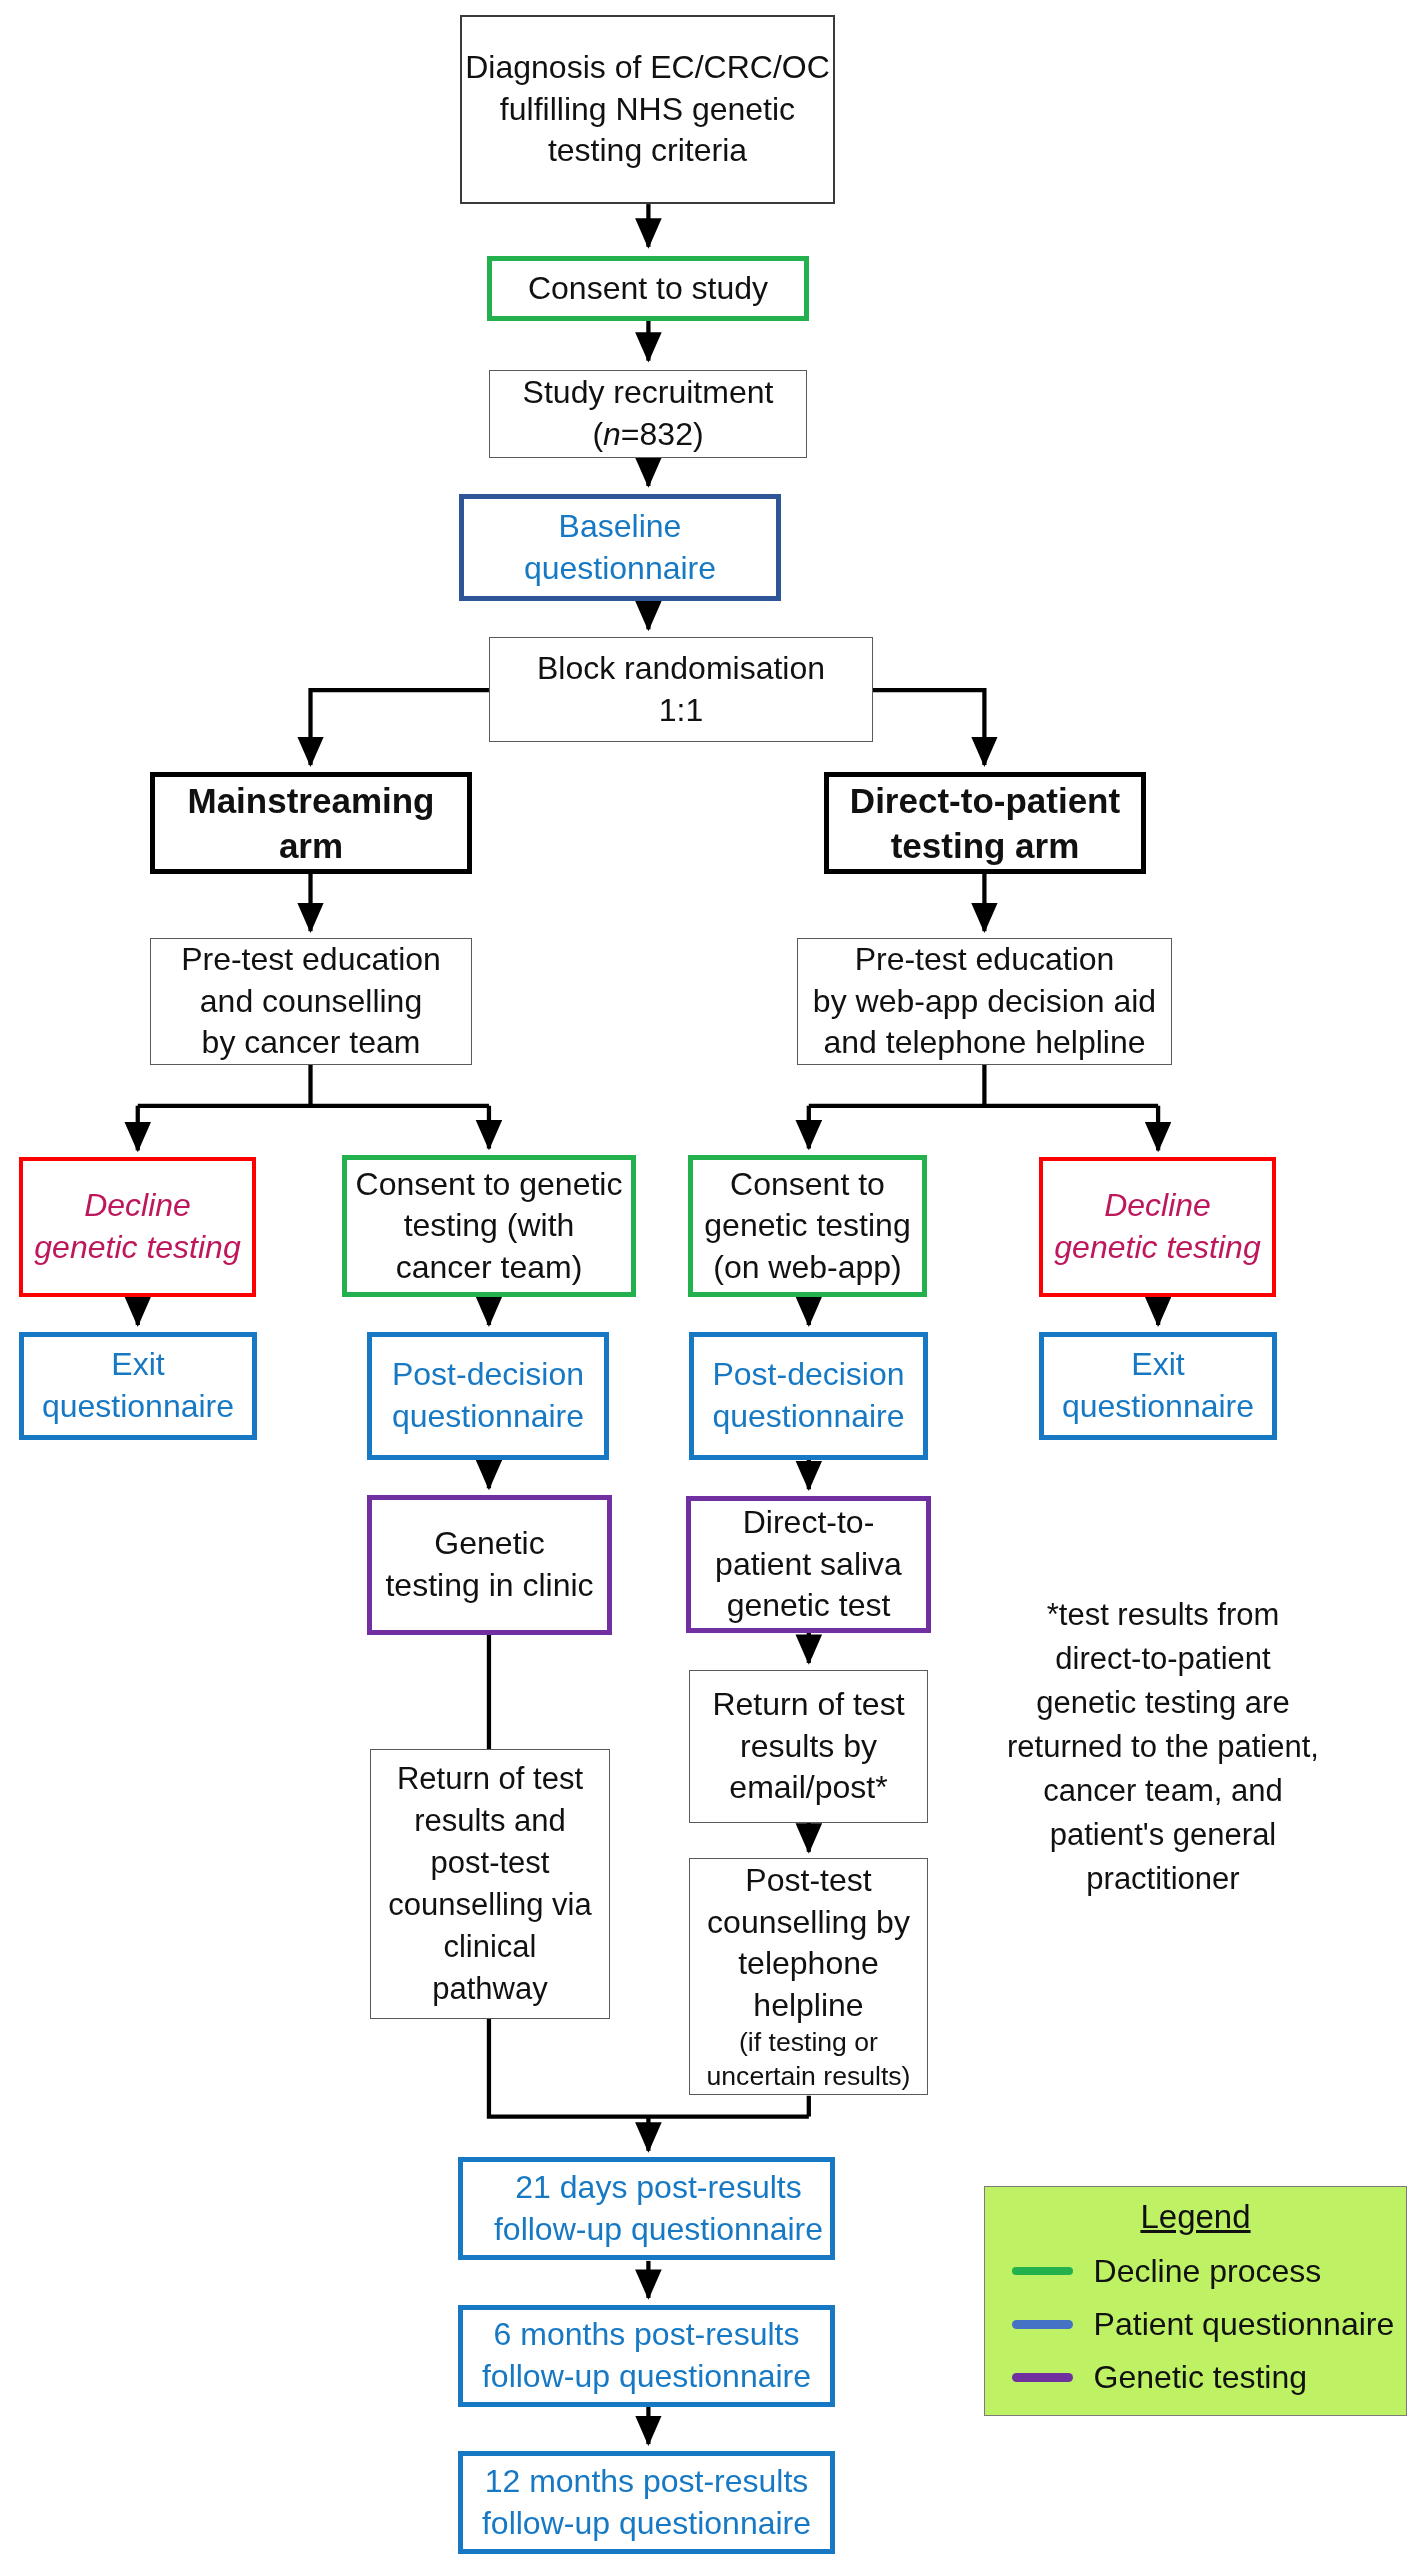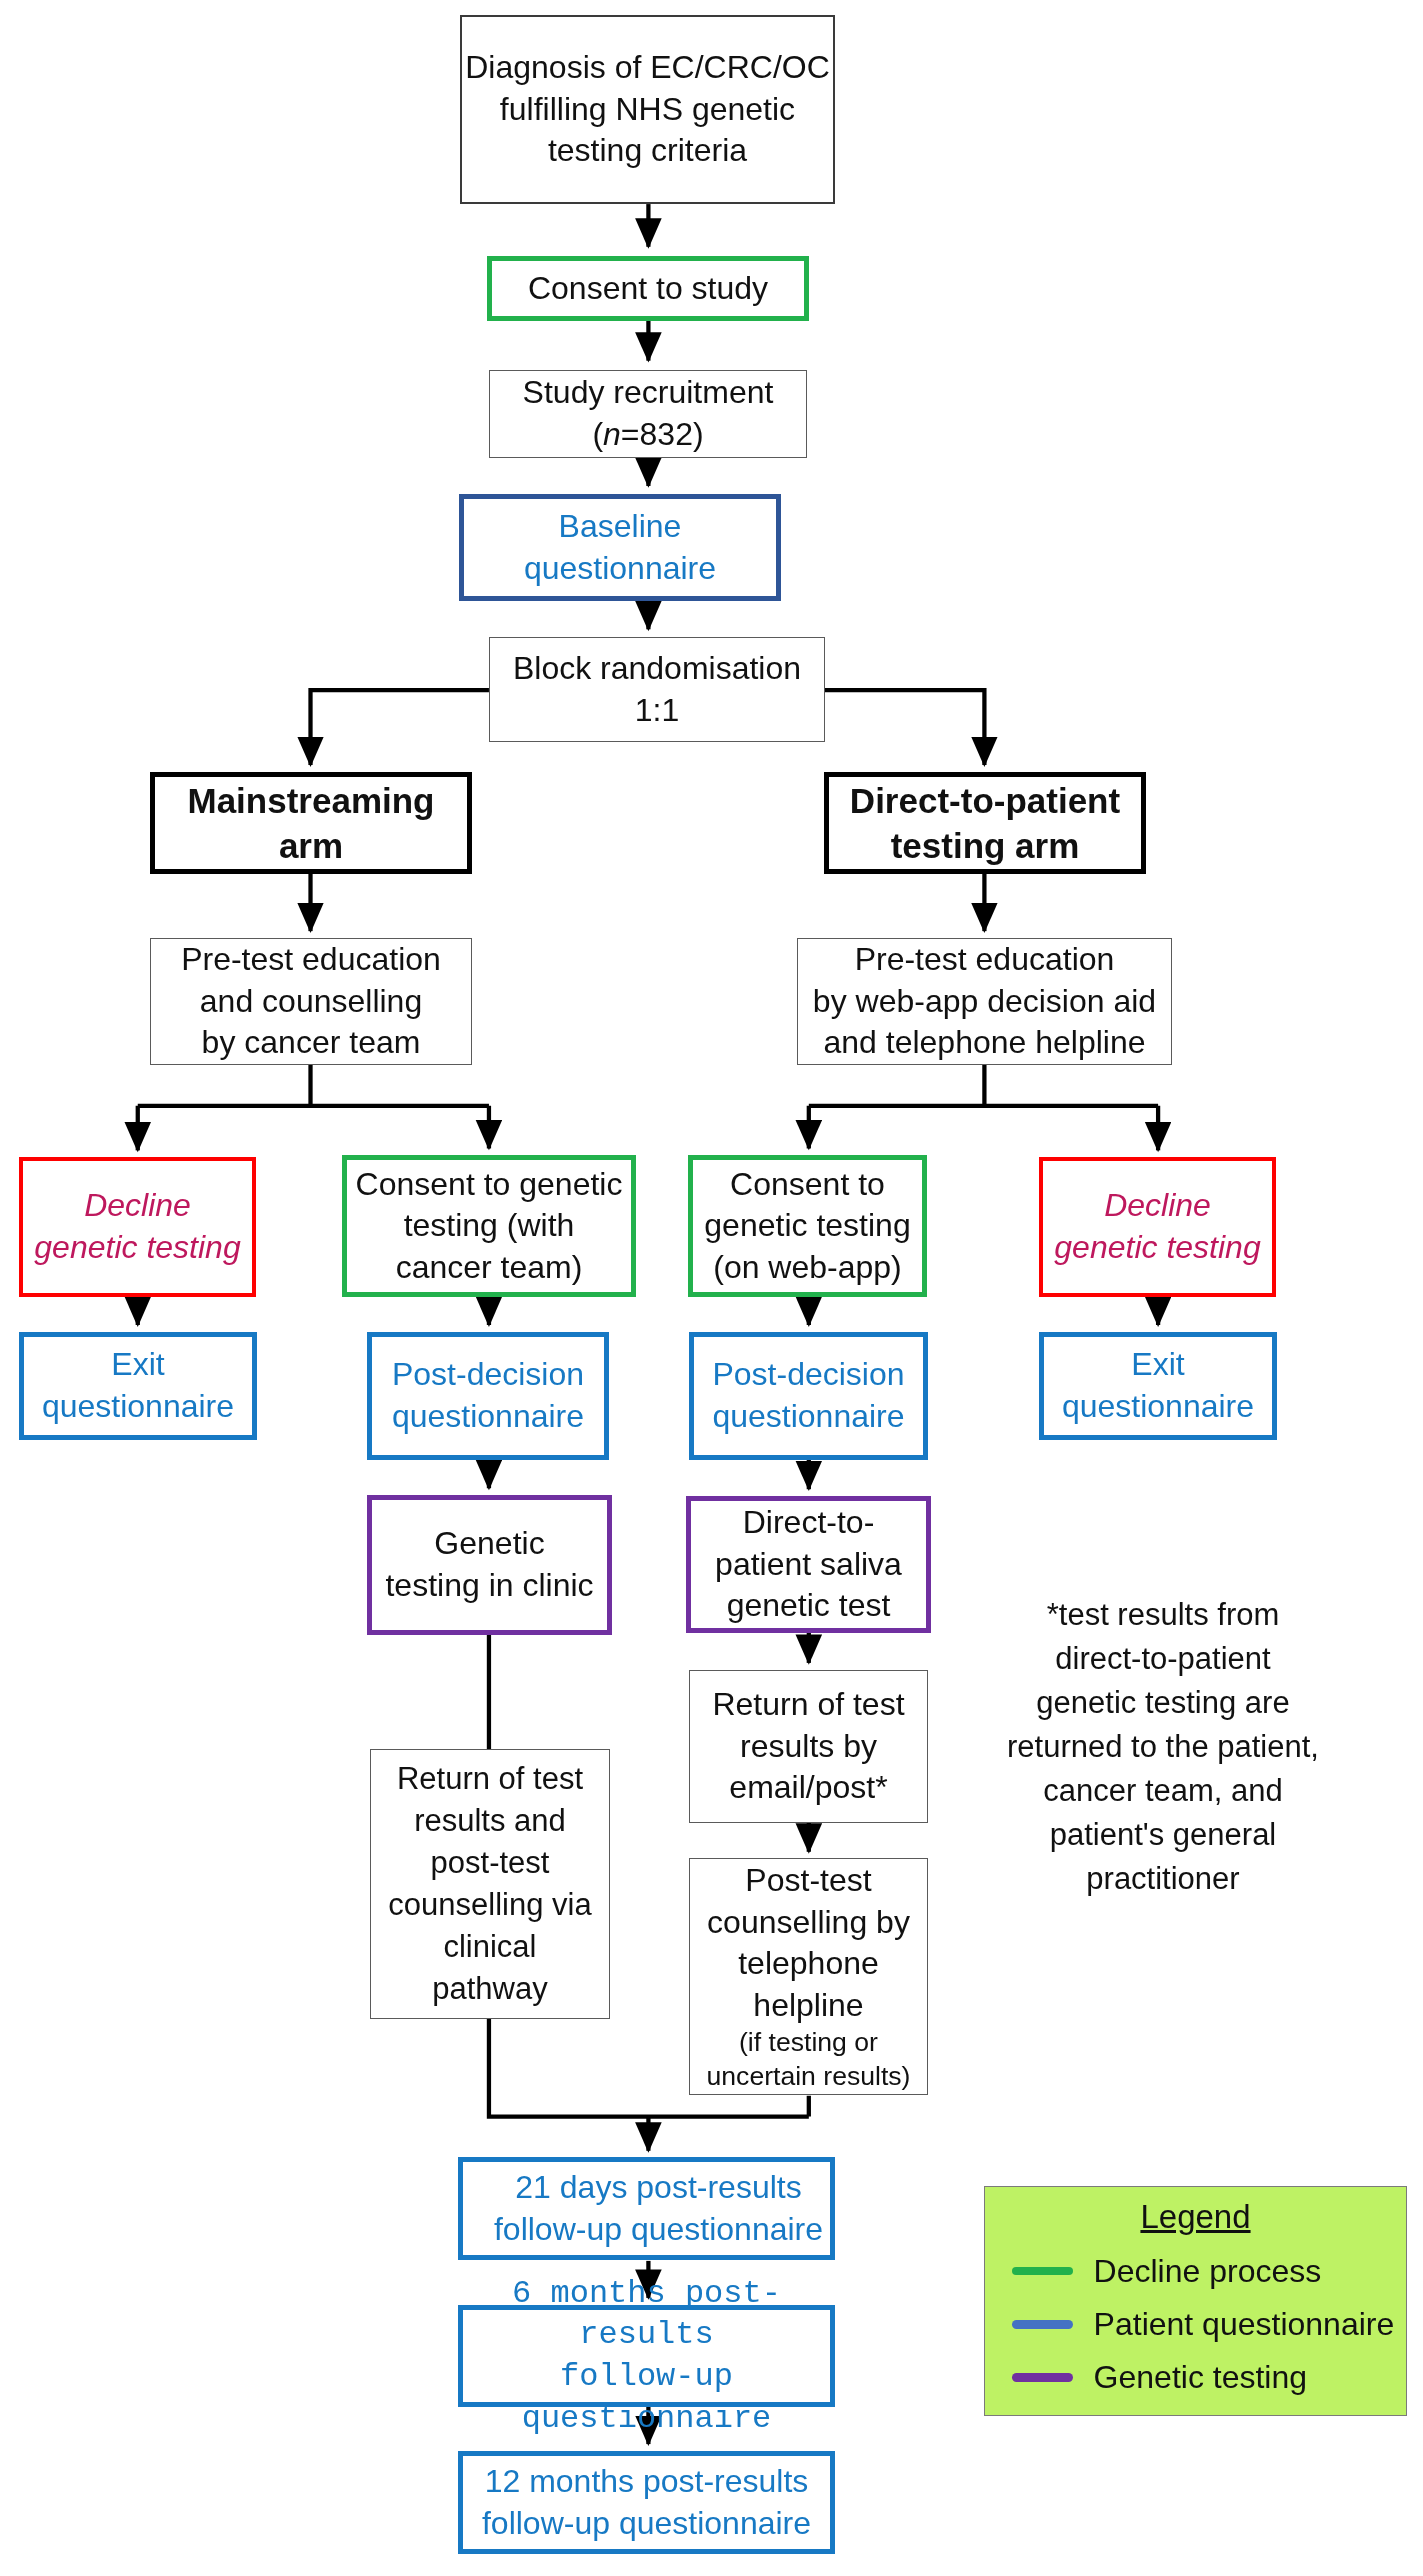--- a/index.html
+++ b/index.html
@@ -35,40 +35,40 @@
   .blue-text{color:#1779C4;}
   .red-text{color:#be185d;font-style:italic;}
   .bold{font-weight:bold;font-size:35px;}
   .stack{display:flex;flex-direction:column;align-items:center;justify-content:center;}
   .subtext{font-size:26.6px;line-height:1.25;}
   
   #b-diagnosis{left:460px;top:15px;width:375px;height:189px;}
   #b-consent-study{left:487px;top:256px;width:322px;height:65px;}
   #b-recruitment{left:489px;top:370px;width:318px;height:88px;}
   #b-baseline{left:459px;top:494px;width:322px;height:107px;}
-  #b-random{left:489px;top:637px;width:336px;height:105px;}
+  #b-random{left:489px;top:637px;width:384px;height:105px;}
   #b-arm-main{left:150px;top:772px;width:322px;height:102px;}
   #b-arm-dtp{left:824px;top:772px;width:322px;height:102px;}
   #b-pretest-main{left:150px;top:938px;width:322px;height:127px;}
   #b-pretest-dtp{left:797px;top:938px;width:375px;height:127px;}
   #b-decline-l{left:19px;top:1157px;width:237px;height:140px;}
   #b-consent-clinic{left:342px;top:1155px;width:294px;height:142px;}
   #b-consent-webapp{left:688px;top:1155px;width:239px;height:142px;}
   #b-decline-r{left:1039px;top:1157px;width:237px;height:140px;}
   #b-exit-l{left:19px;top:1332px;width:238px;height:108px;}
   #b-postdec-l{left:367px;top:1332px;width:242px;height:128px;}
   #b-postdec-r{left:689px;top:1332px;width:239px;height:128px;}
   #b-exit-r{left:1039px;top:1332px;width:238px;height:108px;}
   #b-clinic-test{left:367px;top:1495px;width:245px;height:140px;}
   #b-saliva-test{left:686px;top:1496px;width:245px;height:137px;}
   #b-return-email{left:689px;top:1670px;width:239px;height:153px;}
   #b-return-clinical{left:370px;top:1749px;width:240px;height:270px;font-size:31px;line-height:1.36;}
   #b-helpline{left:689px;top:1858px;width:239px;height:237px;}
   #b-fu21{left:458px;top:2157px;width:377px;height:103px;font-size:32px;padding-left:24px;}
-  #b-fu6{left:458px;top:2305px;width:377px;height:102px;font-size:32px;font-family:Liberation Mono, monospace;}
+  #b-fu6{left:458px;top:2305px;width:377px;height:102px;font-size:32px;}
   #b-fu12{left:458px;top:2451px;width:377px;height:103px;font-size:32px;}
   #footnote{
     position:absolute;left:978px;top:1593px;width:370px;
     text-align:center;white-space:pre-line;
     font-size:31px;line-height:1.42;z-index:1;
   }
   
   #legend{
     position:absolute;left:984px;top:2186px;width:423px;height:230px;
     box-sizing:border-box;border:1.9px solid #7a7a7a;background:#bef264;z-index:1;

